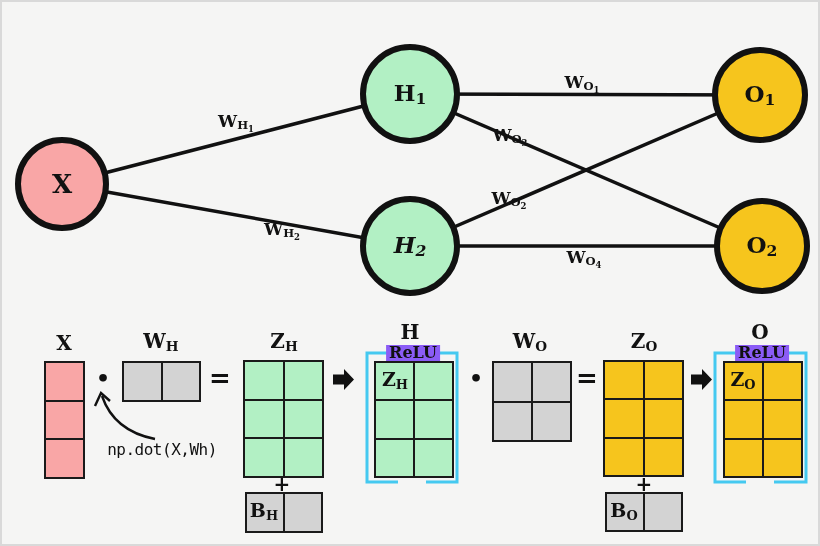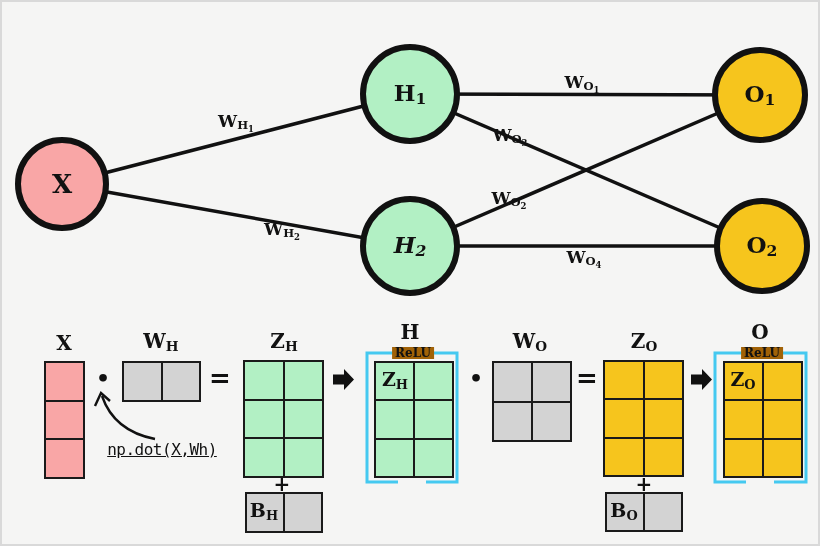--- a/index.html
+++ b/index.html
@@ -15,27 +15,27 @@
     font-family:"DejaVu Serif",serif;font-weight:bold;color:#111;
     white-space:nowrap;line-height:1;z-index:3;
   }
   .sub{font-size:0.68em;vertical-align:-0.22em;}
   .subsub{font-size:0.5em;vertical-align:-0.55em;}
   .node-lbl{font-size:23px;text-align:right;}
   .x-node-lbl{font-size:26px;}
   .edge-lbl{font-size:17px;}
   .sec-lbl{font-size:20px;}
   .cell-lbl{font-size:19px;}
-  .relu-lbl{font-size:12px;background:#a16207;padding:0 3px;}
+  .relu-lbl{font-size:16px;background:#8b5cf6;padding:0 3px;}
   .op-dot{font-size:22px;font-family:"DejaVu Sans",sans-serif;}
   .op-eq{font-size:26px;}
   .op-plus{font-size:20px;}
   .annotation{
     font-family:"DejaVu Sans Mono",monospace;font-weight:normal;
-    font-size:16px;letter-spacing:-0.5px;text-decoration:underline;
+    font-size:16px;letter-spacing:-0.5px;
   }
   .matrix{
     position:absolute;display:grid;gap:2px;
     background:#1a1a1a;border:2px solid #1a1a1a;
     box-sizing:border-box;z-index:2;
   }
   .cols2{grid-template-columns:1fr 1fr;}
   .rows3{grid-template-rows:1fr 1fr 1fr;}
   .rows2{grid-template-rows:1fr 1fr;}
   .cell{position:relative;}

